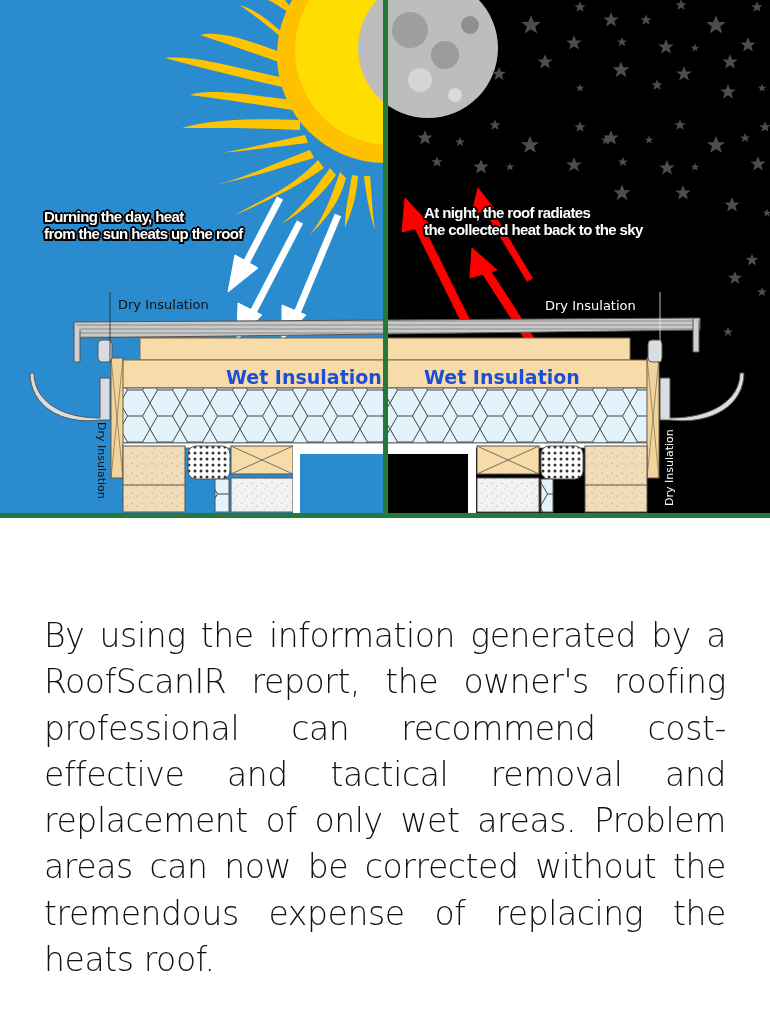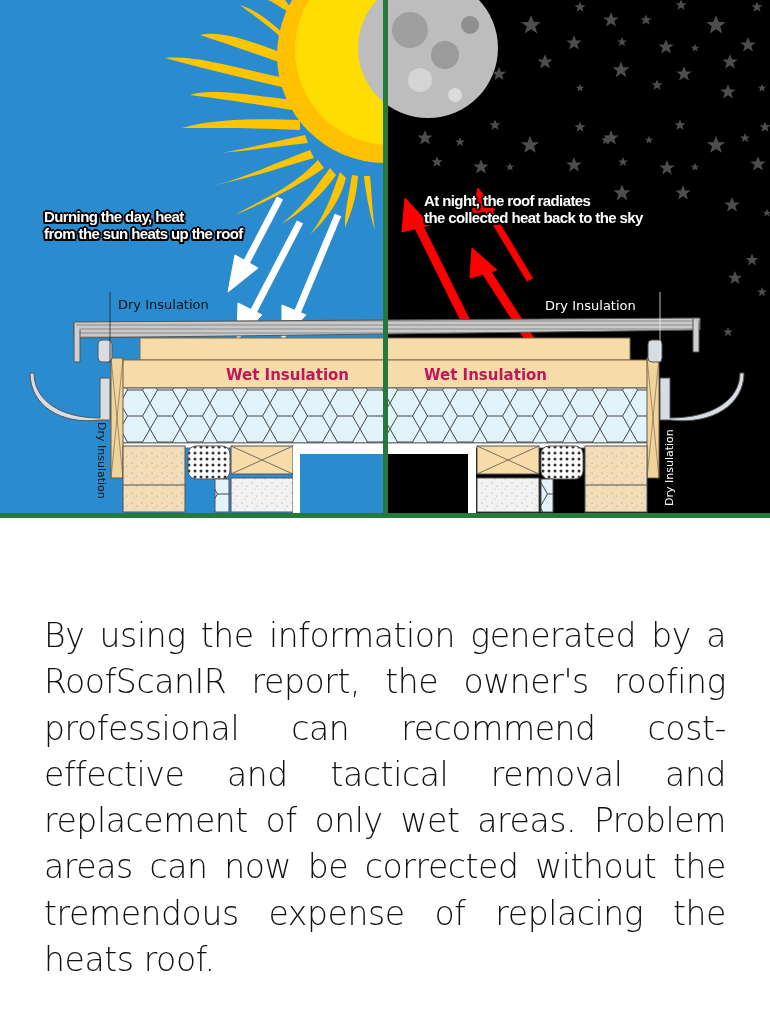--- a/index.html
+++ b/index.html
@@ -6,25 +6,25 @@
     body { width: 770px; height: 1024px; position: relative; overflow: hidden; font-family: "DejaVu Sans", sans-serif; }
     .illustration { position: absolute; left: 0; top: 0; width: 770px; height: 518px; }
     .illustration svg { display: block; }
     .caption-day, .caption-night {
       position: absolute; font-family: Liberation Sans, sans-serif; font-weight: bold; font-size: 15px;
       line-height: 17px; color: #ffffff; letter-spacing: -0.6px; white-space: pre;
       text-shadow: -1.5px -1.5px 0 #000, 1.5px -1.5px 0 #000, -1.5px 1.5px 0 #000, 1.5px 1.5px 0 #000,
                    0 2px 0 #000, 0 -2px 0 #000, 2px 0 0 #000, -2px 0 0 #000;
     }
     .caption-day { left: 44px; top: 208px; }
-    .caption-night { left: 424px; top: 192px; color: #ffffff; }
+    .caption-night { left: 424px; top: 204px; color: #ffffff; }
     .label { position: absolute; font-family: "DejaVu Sans", sans-serif; font-size: 13px; white-space: nowrap; }
     .label-dark { color: #111111; }
     .label-light { color: #ffffff; }
-    .label-wet { font-weight: bold; font-size: 15px; color: #be185d; }
+    .label-wet { font-weight: bold; font-size: 19px; color: #1d4ed8; }
     .vertical { transform-origin: left top; font-size: 11px; }
     .body-text {
       position: absolute; left: 44px; top: 580px; width: 682px;
       font-family: "DejaVu Sans", sans-serif; font-size: 33px; line-height: 46.3px;
       color: #111111; text-align: justify; letter-spacing: -0.4px; font-weight: 300;
     }
   </style>
 </head>
 <body>
 

